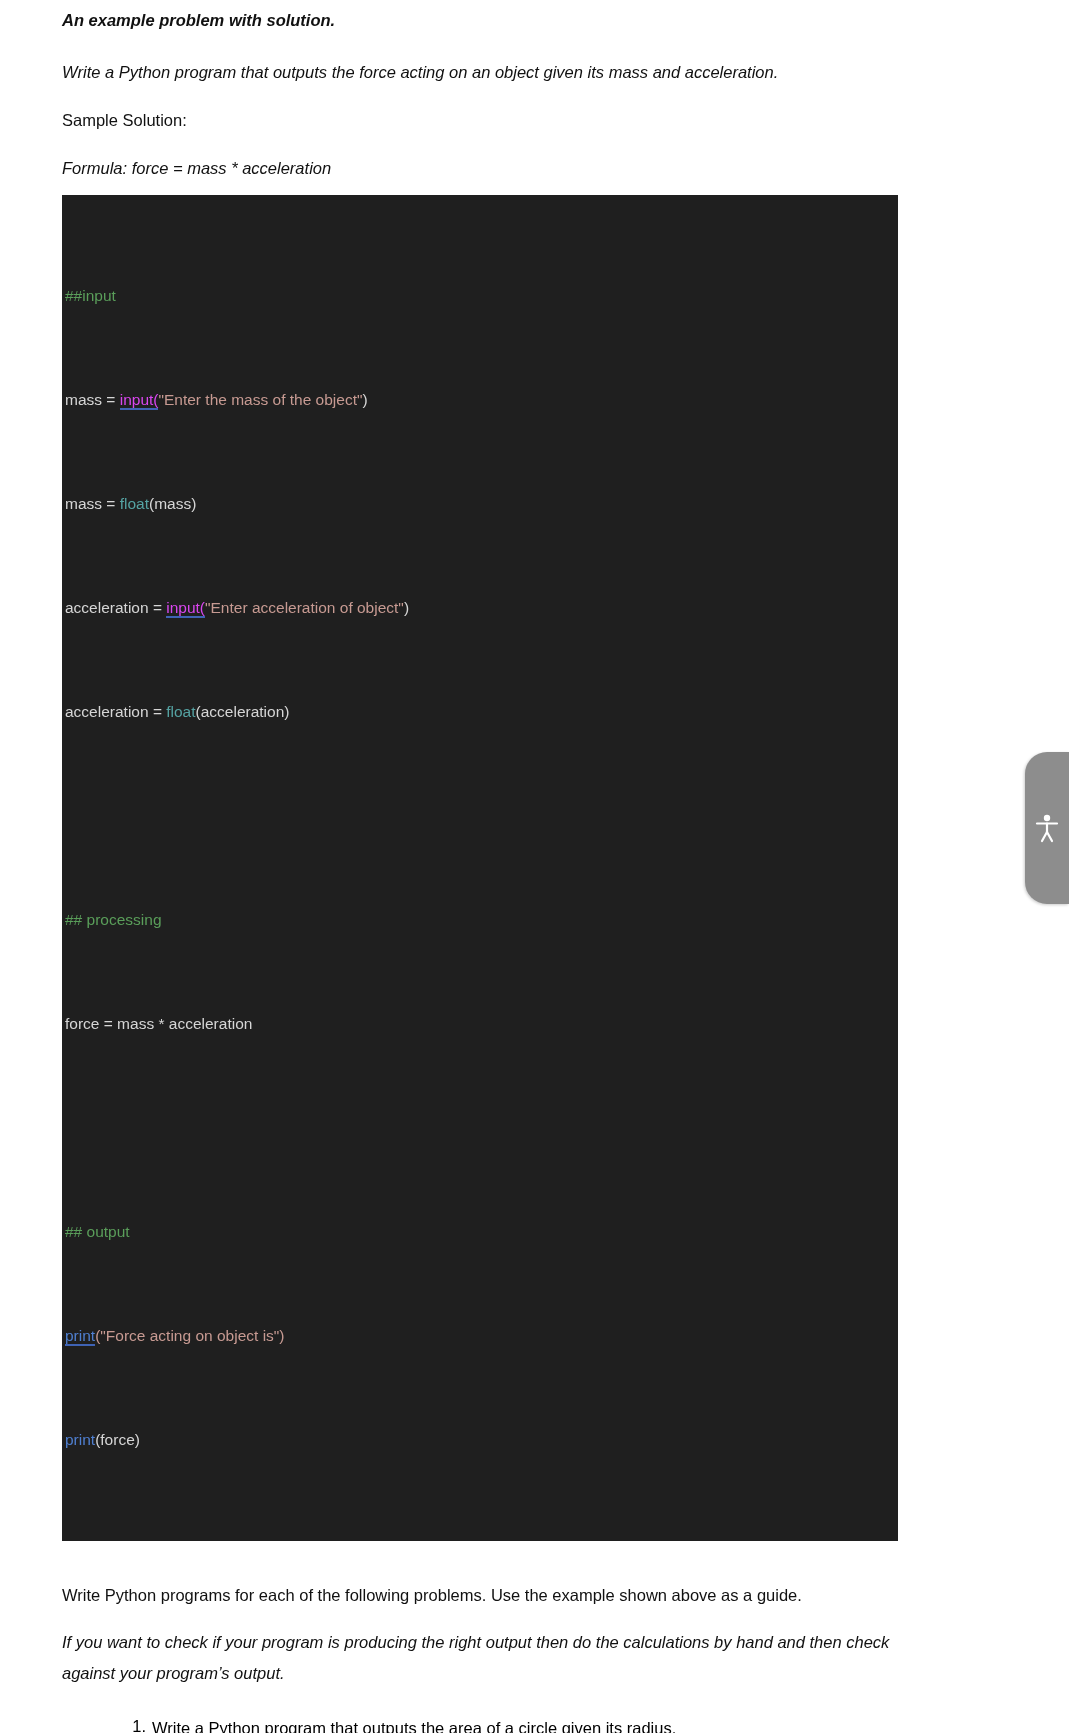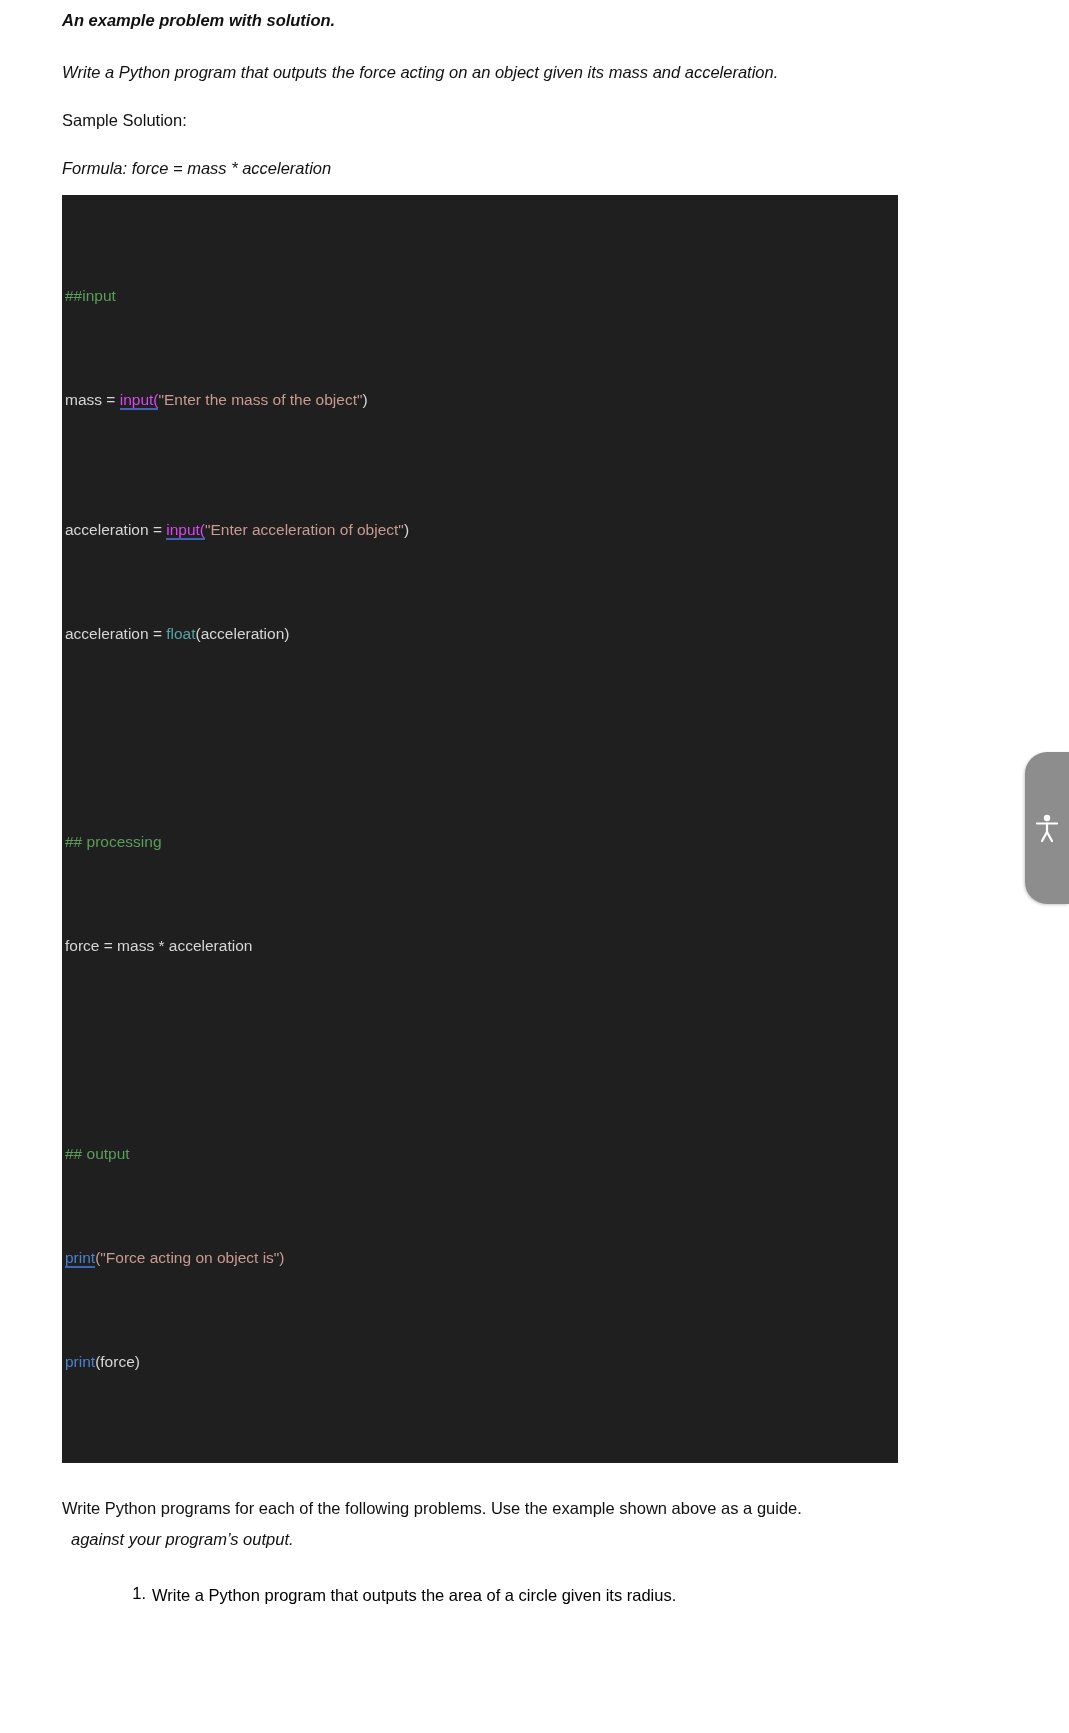--- a/index.html
+++ b/index.html
@@ -127,20 +127,21 @@
     <div class="p gap-24">Sample Solution:</div>
 
     <div class="p italic gap-24">Formula: force = mass * acceleration</div>
 
     <div class="code-block">
 
       <div class="code-line"><span class="tok-comment">##input</span></div>
 
       <div class="code-line"><span class="tok-plain">mass = </span><span class="tok-func-underline">input(</span><span class="tok-string">"Enter the mass of the object"</span><span class="tok-plain">)</span></div>
 
+      <div class="code-line"><span class="tok-plain">mass = </span><span class="tok-builtin">float</span><span class="tok-plain">(mass)</span></div>
 
       <div class="code-line"><span class="tok-plain">acceleration = </span><span class="tok-func-underline">input(</span><span class="tok-string">"Enter acceleration of object"</span><span class="tok-plain">)</span></div>
 
       <div class="code-line"><span class="tok-plain">acceleration = </span><span class="tok-builtin">float</span><span class="tok-plain">(acceleration)</span></div>
 
       <div class="code-line blank">&nbsp;</div>
 
       <div class="code-line"><span class="tok-comment">## processing</span></div>
 
       <div class="code-line"><span class="tok-plain">force = mass * acceleration</span></div>
@@ -148,23 +149,24 @@
       <div class="code-line blank">&nbsp;</div>
 
       <div class="code-line"><span class="tok-comment">## output</span></div>
 
       <div class="code-line"><span class="tok-print">print</span><span class="tok-string">("Force acting on object is")</span></div>
 
       <div class="code-line"><span class="tok-print-plain">print</span><span class="tok-plain">(force)</span></div>
 
     </div>
 
-    <div class="p" style="margin-top:34px;">Write Python programs for each of the following problems. Use the example shown above as a guide.</div>
+    <div class="p" style="margin-top:43px;">Write Python programs for each of the following problems. Use the example shown above as a guide.</div>
 
-    <div class="p italic" style="margin-top:7px;margin-left:9px;">against your program’s output.</div>
+    <div class="p italic" style="margin-top:23px;">If you want to check if your program is producing the right output then do the calculations by hand and then check</div>
+    <div class="p italic" style="margin-top:7px;">against your program’s output.</div>
 
     <ol class="problems">
 
       <li class="prob" style="margin-top:30px;">
         <span class="num">1.</span>
         <div class="lead">Write a Python program that outputs the area of a circle given its radius.</div>
 
       </li>
 
     </ol>

